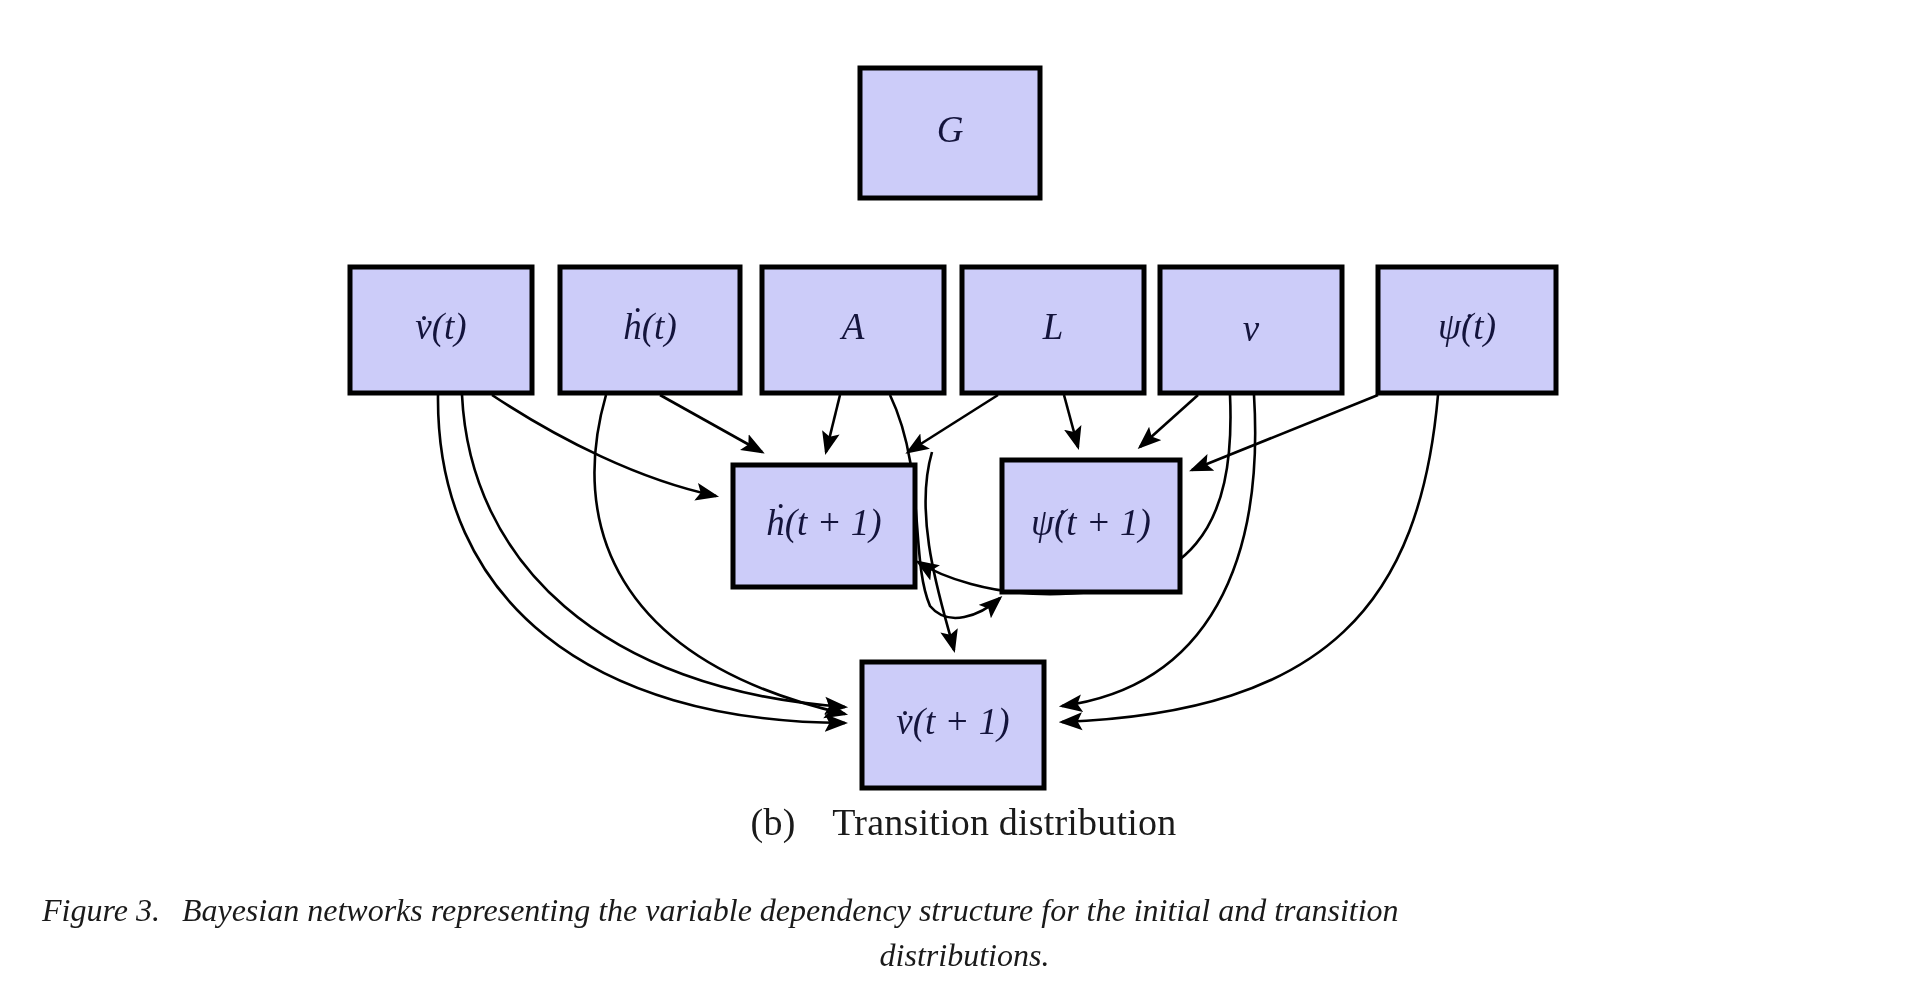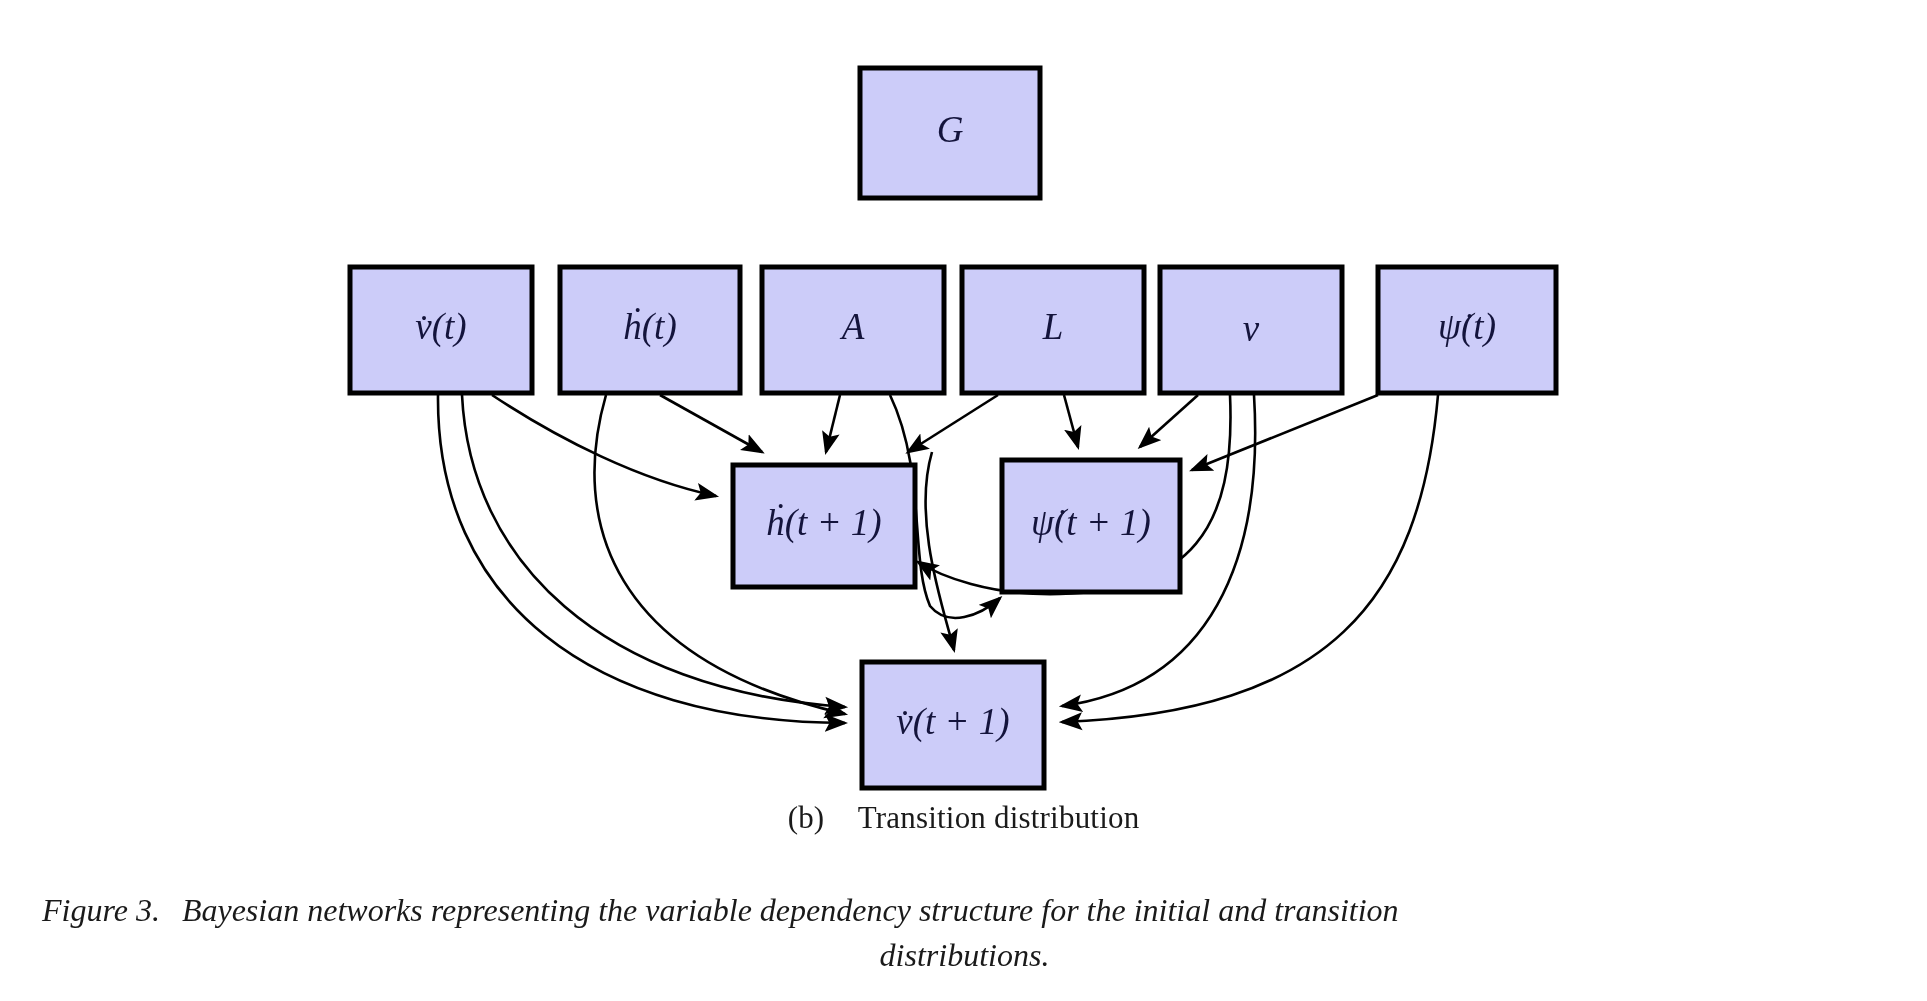--- a/index.html
+++ b/index.html
@@ -12,21 +12,21 @@
   svg#bn-svg{position:absolute;left:0;top:0;width:1927px;height:860px;}
   .node-box{fill:#ccccf9;stroke:#000000;stroke-width:5;}
   .node-label{
     font-family:"Liberation Serif","DejaVu Serif",serif;
     font-style:italic;font-size:37px;fill:#14143c;
     text-anchor:middle;dominant-baseline:middle;
   }
   .edge{fill:none;stroke:#000000;stroke-width:2.6;}
   .subcap{
     position:absolute;left:0;top:800px;width:1927px;
-    text-align:center;font-size:31px;letter-spacing:.2px;
+    text-align:center;font-size:38px;letter-spacing:.2px;
   }
   .subcap .ltr{font-style:normal;}
   .figcap{
     position:absolute;left:42px;top:888px;width:1845px;
     font-style:italic;font-size:32px;line-height:1.42;
     text-align:justify;text-justify:inter-word;
   }
   .figcap .lead{}
   .figcap-l2{display:block;text-align:center;}
 </style>

